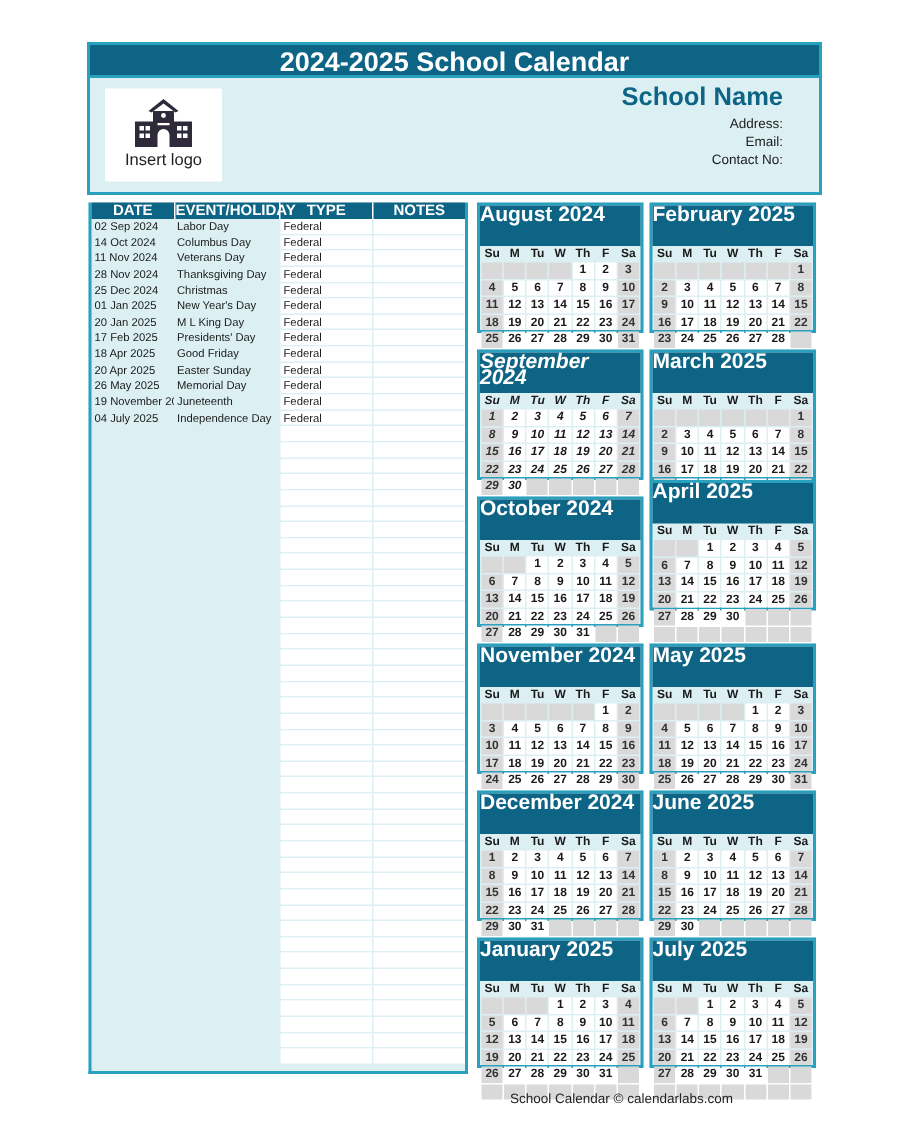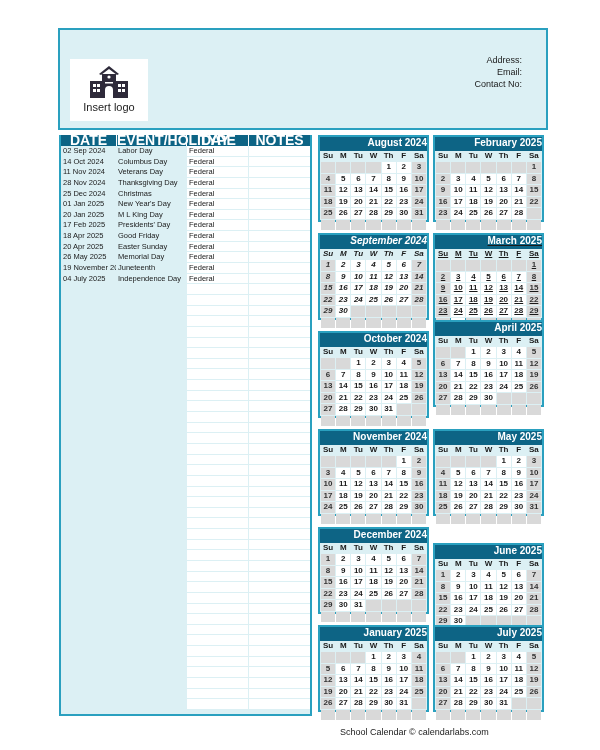--- a/index.html
+++ b/index.html
@@ -27,78 +27,80 @@
   .school-name { font-size: 17px; font-weight: bold; color: #0d6485; line-height: 22px; }
   .info-line { font-size: 9px; color: #1a1a1a; line-height: 12px; }
 
   
   .events {
     position: absolute; left: 59px; top: 135px; width: 253px; height: 581px;
     border: 2px solid #2aa0bf; border-top: none; background: #dcf0f4;
   }
   .events-head {
     display: flex; height: 11px; background: #0d6485; color: #ffffff;
-    font-size: 14px; font-weight: bold; line-height: 11px;
+    font-size: 10px; font-weight: bold; line-height: 11px;
   }
   .events-head div { text-align: center; border-left: 1px solid #ffffff; }
   .events-head div:first-child { border-left: none; }
   .c-date { width: 55px; }
   .c-event { width: 70px; }
   .c-type { width: 62px; }
   .c-notes { flex: 1; }
   .ev-row { display: flex; height: 10.65px; font-size: 7.5px; line-height: 10.65px; }
   .ev-row .c-date, .ev-row .c-event { white-space: nowrap; overflow: hidden; padding-left: 2px; }
   .ev-row .c-type, .ev-row .c-notes { background: #ffffff; border-bottom: 1px solid #dcf0f4; border-left: 1px solid #dcf0f4; padding-left: 2px; }
 
   
   .month {
     position: absolute; width: 111px; height: 87px;
     border: 2px solid #2aa0bf; background: #dcf0f4;
   }
   .month-title {
-    height: 14px; background: #0d6485; color: #ffffff; font-size: 10px; font-weight: bold;
-    text-align: right; line-height: 11px;
+    height: 27px; background: #0d6485; color: #ffffff; font-size: 14px; font-weight: bold;
+    text-align: left; line-height: 11px;
   }
   .grid { display: grid; grid-template-columns: repeat(7, 1fr); gap: 1px; padding: 0 1px; }
   .dow { font-size: 8px; font-weight: bold; text-align: center; line-height: 10px; height: 10px; color: #1a1a1a; }
   .day {
     height: 10.5px; font-size: 8px; font-weight: bold; text-align: center; line-height: 10.5px;
     background: #ffffff; color: #1a1a1a;
   }
   .day.we { background: #d9d9d9; color: #333; }
   .day.empty { background: #d9d9d9; }
 
   .footer {
     position: absolute; left: 340px; top: 727px; font-size: 9px; color: #222;
   }
 </style>
 </head>
 <body>
 
 <div class="header-frame">
+  <div class="title-bar">2024-2025 School Calendar</div>
   <div class="logo-box">
     <svg width="42" height="34" viewBox="0 0 42 34">
       <path d="M21 1 L31 9 L29 10 L21 4 L13 10 L11 9 Z" fill="#2e2a3a"></path>
       <rect x="14" y="9" width="14" height="8" fill="#2e2a3a"></rect>
       <circle cx="21" cy="12" r="1.6" fill="#ffffff"></circle>
       <rect x="2" y="16" width="38" height="17" fill="#2e2a3a"></rect>
       <rect x="5" y="19" width="3" height="3" fill="#ffffff"></rect>
         <rect x="9" y="19" width="3" height="3" fill="#ffffff"></rect>
       <rect x="5" y="24" width="3" height="3" fill="#ffffff"></rect>
         <rect x="9" y="24" width="3" height="3" fill="#ffffff"></rect>
       <rect x="30" y="19" width="3" height="3" fill="#ffffff"></rect>
         <rect x="34" y="19" width="3" height="3" fill="#ffffff"></rect>
       <rect x="30" y="24" width="3" height="3" fill="#ffffff"></rect>
         <rect x="34" y="24" width="3" height="3" fill="#ffffff"></rect>
       <rect x="17" y="17" width="8" height="1.5" fill="#ffffff"></rect>
       <path d="M17 33 V25 A4 4 0 0 1 25 25 V33 Z" fill="#ffffff"></path>
     </svg>
     <div class="logo-text">Insert logo</div>
   </div>
   <div class="school-info">
+    <div class="school-name">School Name</div>
     <div class="info-line">Address:</div>
     <div class="info-line">Email:</div>
     <div class="info-line">Contact No:</div>
   </div>
 </div>
 
 <div class="events">
   <div class="events-head">
     <div class="c-date">DATE</div>
     <div class="c-event">EVENT/HOLIDAY</div>
@@ -799,21 +801,21 @@
         <div class="day empty"></div>
         <div class="day empty"></div>
         <div class="day empty"></div>
         <div class="day empty"></div>
         <div class="day empty"></div>
         <div class="day empty"></div>
         <div class="day empty"></div>
         <div class="day empty"></div>
       </div>
     </div>
-    <div class="month" style="left: 433px; top: 233px; text-decoration: underline;">
+    <div class="month" style="left: 433px; top: 233px;">
       <div class="month-title">March 2025</div>
       <div class="grid">
         <div class="dow">Su</div>
         <div class="dow">M</div>
         <div class="dow">Tu</div>
         <div class="dow">W</div>
         <div class="dow">Th</div>
         <div class="dow">F</div>
         <div class="dow">Sa</div>
         <div class="day empty"></div>
@@ -961,21 +963,21 @@
         <div class="day we">31</div>
         <div class="day empty"></div>
         <div class="day empty"></div>
         <div class="day empty"></div>
         <div class="day empty"></div>
         <div class="day empty"></div>
         <div class="day empty"></div>
         <div class="day empty"></div>
       </div>
     </div>
-    <div class="month" style="left: 433px; top: 527px; margin-top: 16px;">
+    <div class="month" style="left: 433px; top: 527px;">
       <div class="month-title">June 2025</div>
       <div class="grid">
         <div class="dow">Su</div>
         <div class="dow">M</div>
         <div class="dow">Tu</div>
         <div class="dow">W</div>
         <div class="dow">Th</div>
         <div class="dow">F</div>
         <div class="dow">Sa</div>
         <div class="day we">1</div>

